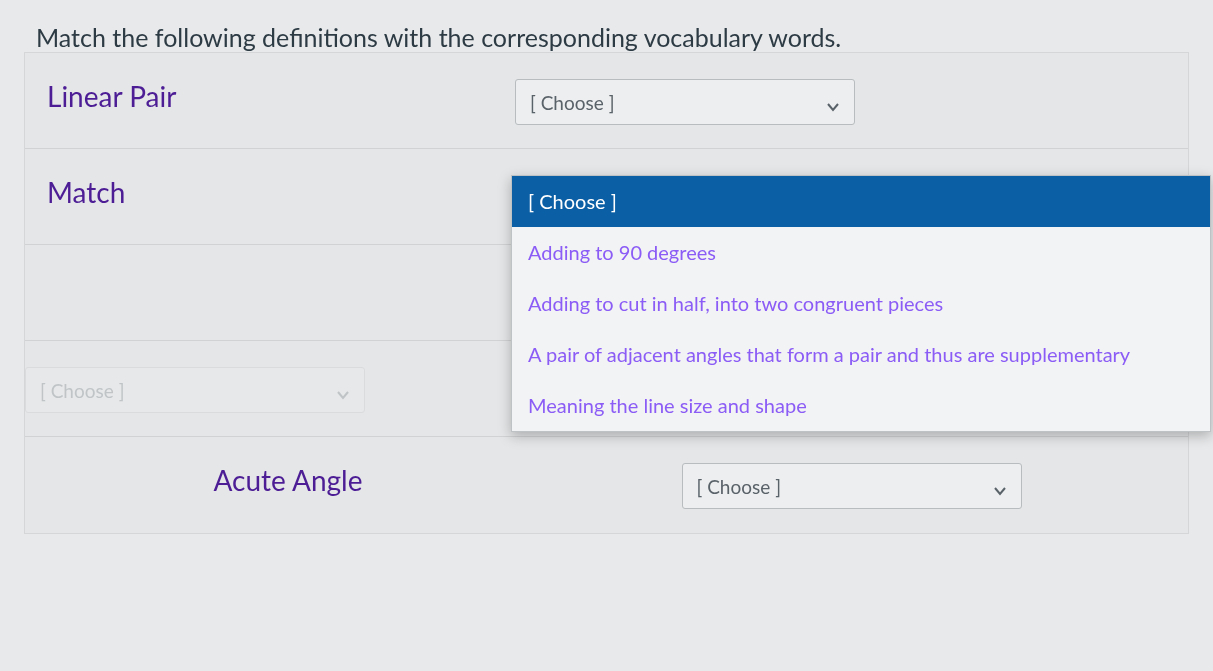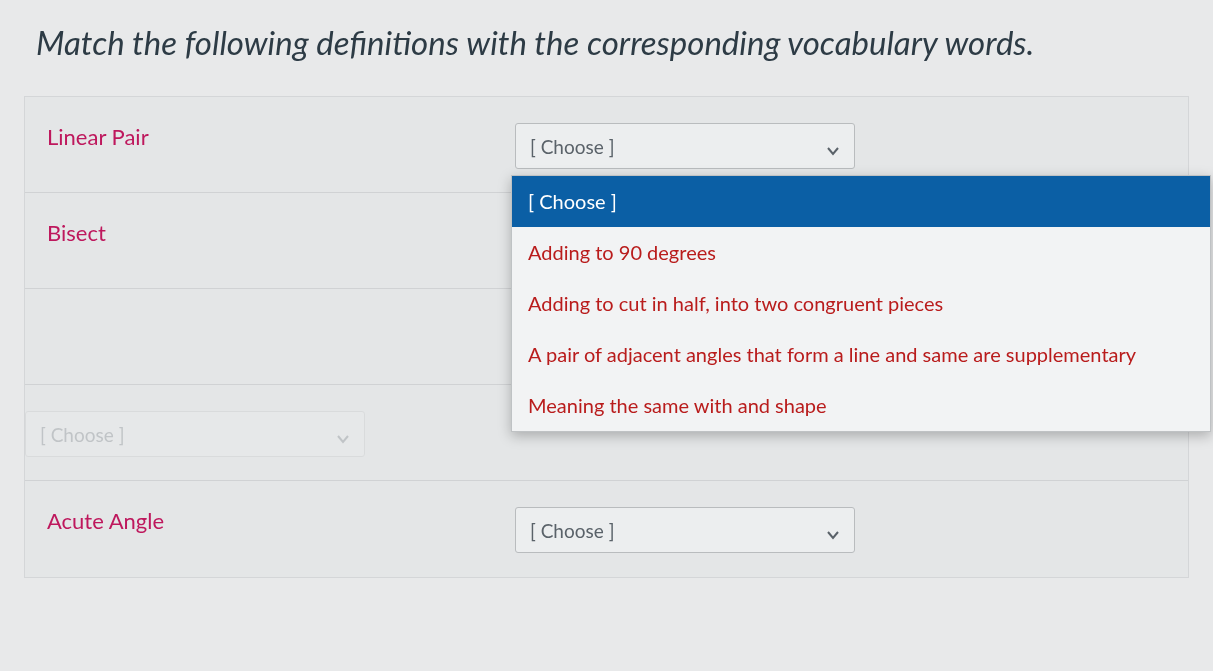--- a/index.html
+++ b/index.html
@@ -13,45 +13,44 @@
     color: #2d3b45;
     width: 1213px;
     height: 671px;
     overflow: hidden;
     font-size: 20px;
   }
   .container {
     padding: 22px 24px 10px 24px;
   }
   .question {
-    font-size: 33px;
+    font-size: 25px;
     color: #2d3b45;
-    margin-bottom: 34px;
     padding-left: 12px;
-    font-style: italic;
   }
   .match-block {
     border: 1px solid #d4d6d8;
     background: #e4e6e7;
   }
   .row {
     display: flex;
     align-items: flex-start;
     border-bottom: 1px solid #d0d2d4;
     min-height: 96px;
     position: relative;
   }
   .row:last-child {
     border-bottom: none;
+    justify-content: center;
   }
   .term {
     width: 490px;
     padding: 26px 20px 10px 22px;
-    font-size: 22px;
-    color: #be185d;
+    font-size: 28px;
+    color: #4c1d95;
   }
   .select-wrap {
     padding-top: 26px;
     position: relative;
   }
   .select-box {
     width: 340px;
     height: 46px;
     background: #eceeef;
     border: 1px solid #b9bcbe;
@@ -82,21 +81,21 @@
     top: 175px;
     width: 700px;
     background: #f2f3f4;
     border: 1px solid #bfc2c4;
     box-shadow: 0 4px 12px rgba(0,0,0,0.25);
     z-index: 10;
   }
   .dropdown-item {
     padding: 13px 16px;
     font-size: 20px;
-    color: #b91c1c;
+    color: #8b5cf6;
     border-bottom: 1px solid rgba(0,0,0,0);
     cursor: pointer;
   }
   .dropdown-item.selected {
     background: #0b5fa5;
     color: #ffffff;
   }
 </style>
 </head>
 <body>
@@ -114,21 +113,21 @@
           <span class="chevron">
             <svg viewBox="0 0 14 14">
                 <polyline points="2,4 7,10 12,4"></polyline>
               </svg>
           </span>
         </div>
       </div>
     </div>
 
     <div class="row">
-      <div class="term">Bisect</div>
+      <div class="term">Match</div>
       <div class="select-wrap">
         <div class="select-box" style="opacity:0;">
           <span>[ Choose ]</span>
           <span class="chevron">
             <svg viewBox="0 0 14 14">
                 <polyline points="2,4 7,10 12,4"></polyline>
               </svg>
           </span>
         </div>
       </div>
@@ -173,17 +172,17 @@
         </div>
       </div>
     </div>
 
   </div>
 
   <div class="dropdown">
     <div class="dropdown-item selected">[ Choose ]</div>
     <div class="dropdown-item">Adding to 90 degrees</div>
     <div class="dropdown-item">Adding to cut in half, into two congruent pieces</div>
-    <div class="dropdown-item">A pair of adjacent angles that form a line and same are supplementary</div>
-    <div class="dropdown-item">Meaning the same with and shape</div>
+    <div class="dropdown-item">A pair of adjacent angles that form a pair and thus are supplementary</div>
+    <div class="dropdown-item">Meaning the line size and shape</div>
   </div>
 
 </div>
 
 </body></html>

